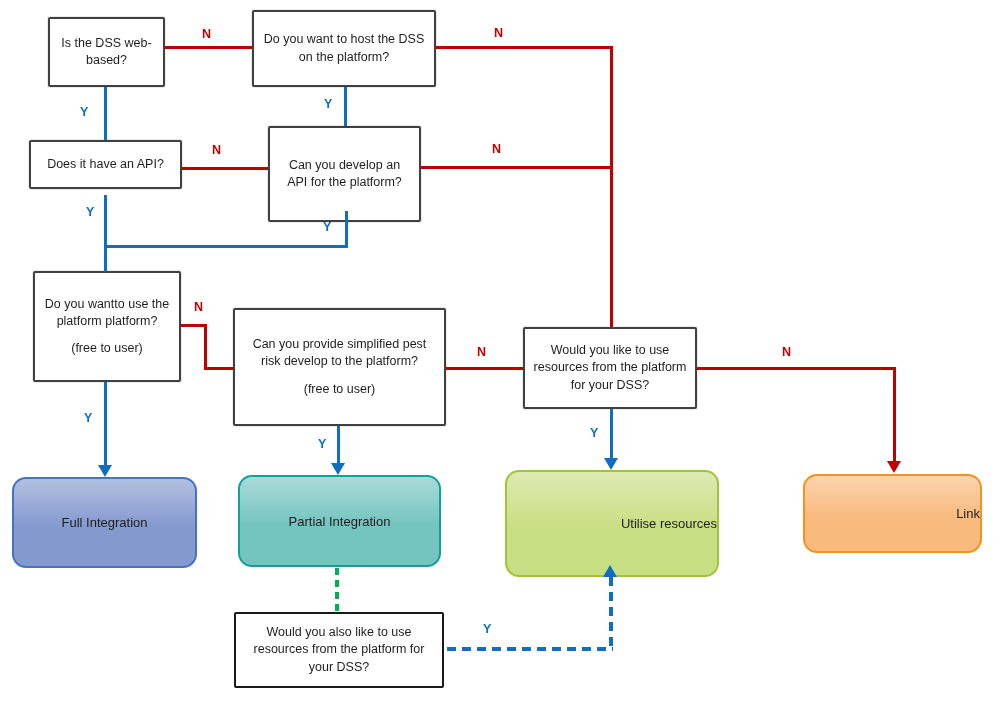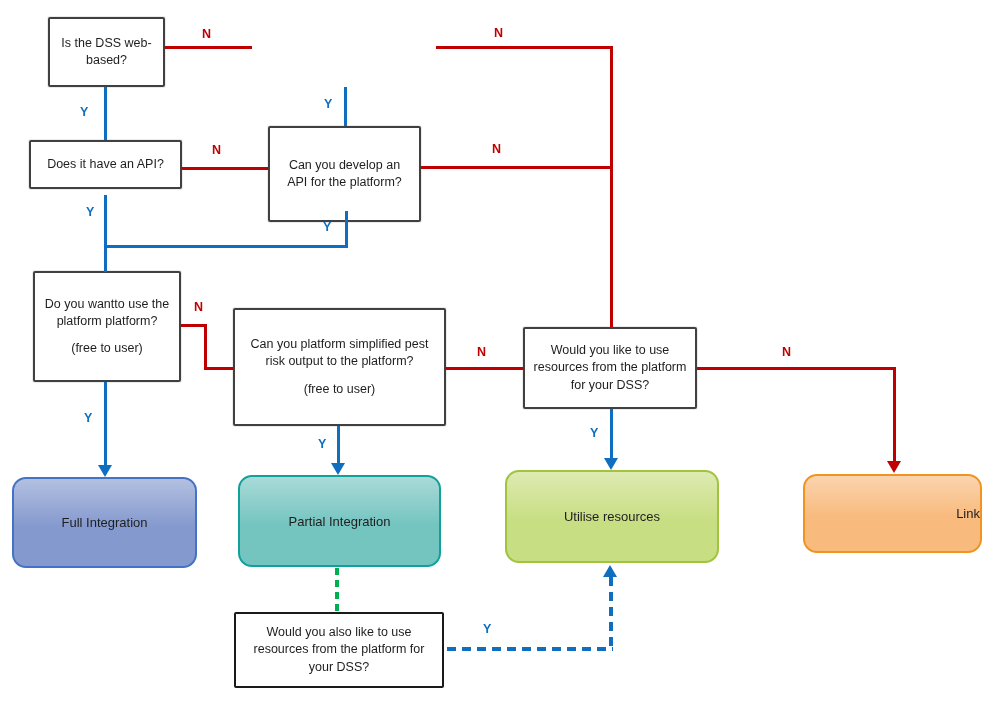--- a/index.html
+++ b/index.html
@@ -53,36 +53,39 @@
 </style>
 </head>
 <body>
 
 <div class="canvas">
 
   <div class="qbox" style="left:48px;top:17px;width:117px;height:70px;">
     <span>Is the DSS web-based?</span>
   </div>
 
+  <div class="qbox" style="left:252px;top:10px;width:184px;height:77px;">
+    <span>Do you want to host the DSS on the platform?</span>
+  </div>
 
   <div class="qbox" style="left:29px;top:140px;width:153px;height:49px;">
     <span>Does it have an API?</span>
   </div>
 
   <div class="qbox" style="left:268px;top:126px;width:153px;height:96px;">
     <span>Can you develop an API for the platform?</span>
   </div>
 
   <div class="qbox" style="left:33px;top:271px;width:148px;height:111px;">
     <span>Do you wantto use the platform platform?</span>
     <span class="note">(free to user)</span>
   </div>
 
   <div class="qbox" style="left:233px;top:308px;width:213px;height:118px;">
-    <span>Can you platform simplified pest risk output to the platform?</span>
+    <span>Can you provide simplified pest risk develop to the platform?</span>
     <span class="note">(free to user)</span>
   </div>
 
   <div class="qbox" style="left:523px;top:327px;width:174px;height:82px;">
     <span>Would you like to use resources from the platform for your DSS?</span>
   </div>
 
   <div class="qbox heavy" style="left:234px;top:612px;width:210px;height:76px;">
     <span>Would you also like to use resources from the platform for your DSS?</span>
   </div>
@@ -90,21 +93,21 @@
   <div class="rbox full" style="left:12px;top:477px;width:185px;height:91px;">
     <i class="shine"></i>
     <span>Full Integration</span>
   </div>
 
   <div class="rbox partial" style="left:238px;top:475px;width:203px;height:92px;">
     <i class="shine"></i>
     <span>Partial Integration</span>
   </div>
 
-  <div class="rbox utilise" style="left:505px;top:470px;width:214px;height:93px;">
+  <div class="rbox utilise" style="left:505px;top:470px;width:214px;height:107px;justify-content:flex-end;">
     <i class="shine"></i>
     <span>Utilise resources</span>
   </div>
 
   <div class="rbox link" style="left:803px;top:474px;width:179px;height:79px;justify-content:flex-end;">
     <i class="shine"></i>
     <span>Link</span>
   </div>
 
   <div class="ln h red" style="left:165px;top:46px;width:87px;"></div>

